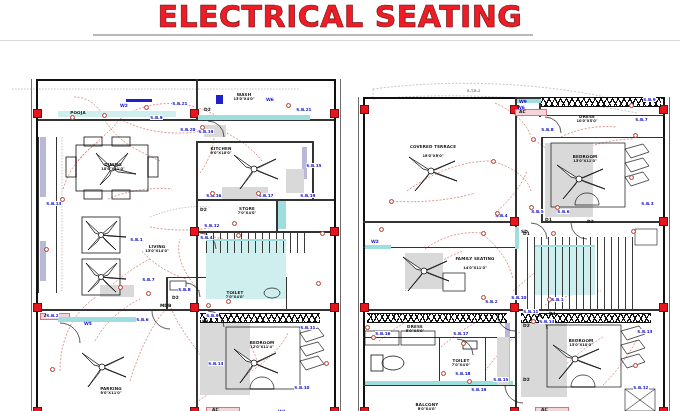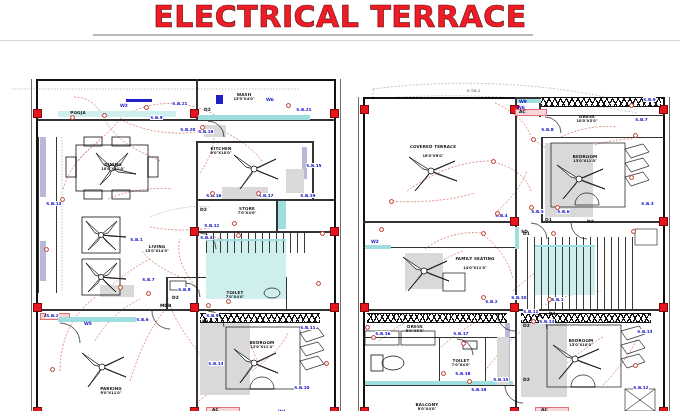--- a/index.html
+++ b/index.html
@@ -142,21 +142,21 @@
   }
 
   .svg-layer { position: absolute; left:0; top:0; }
 </style>
 </head>
 <body>
 
 <div id="page">
 
   <div id="title-bar">
-    <div id="title-text">ELECTRICAL TERRACE</div>
+    <div id="title-text">ELECTRICAL SEATING</div>
     <div id="title-rule"></div>
   </div>
 
   <div id="sheet">
 
     <div class="plan" id="plan-left">
 
       <svg class="svg-layer" width="345" height="371">
         <g fill="none" stroke="#c0392b" stroke-width="0.55" stroke-dasharray="2,1.6" opacity="0.95">
           <path d="M120,78 C150,56 190,60 215,74"></path>

